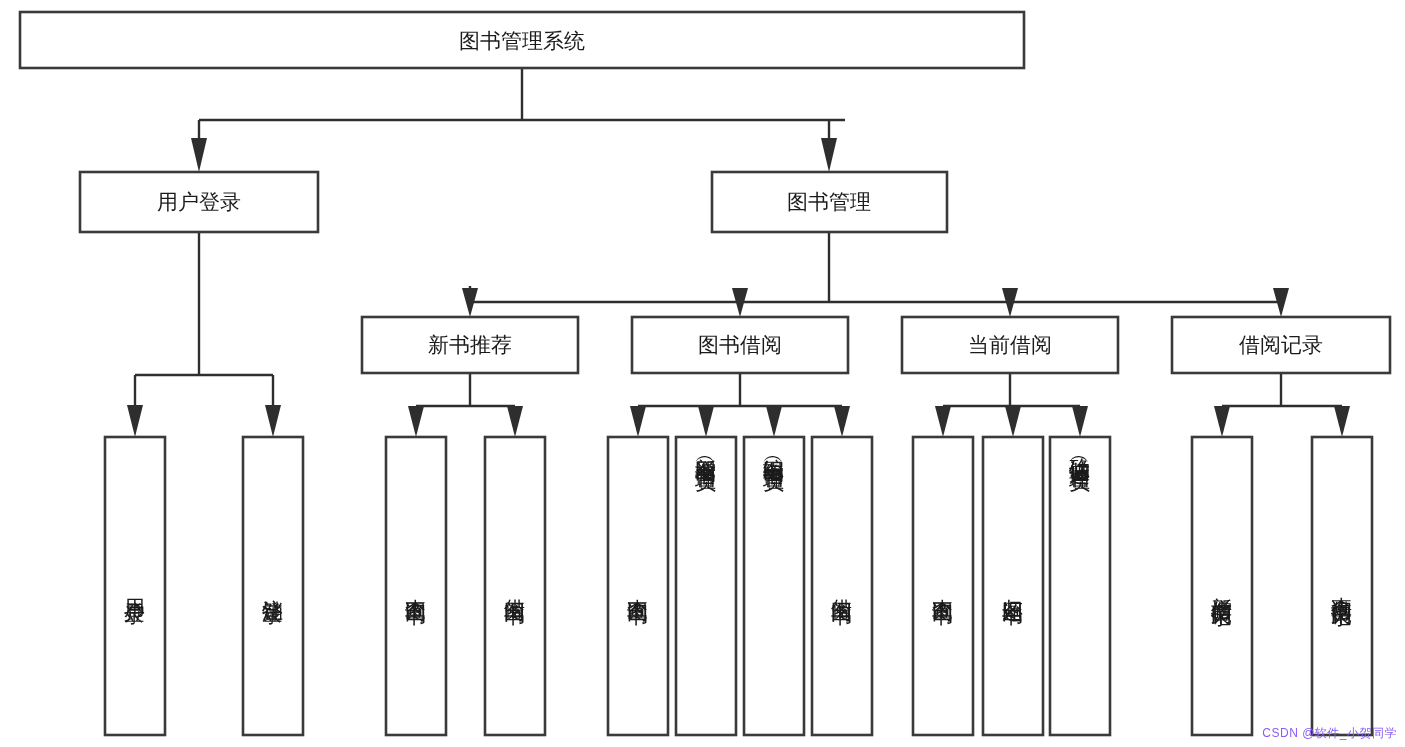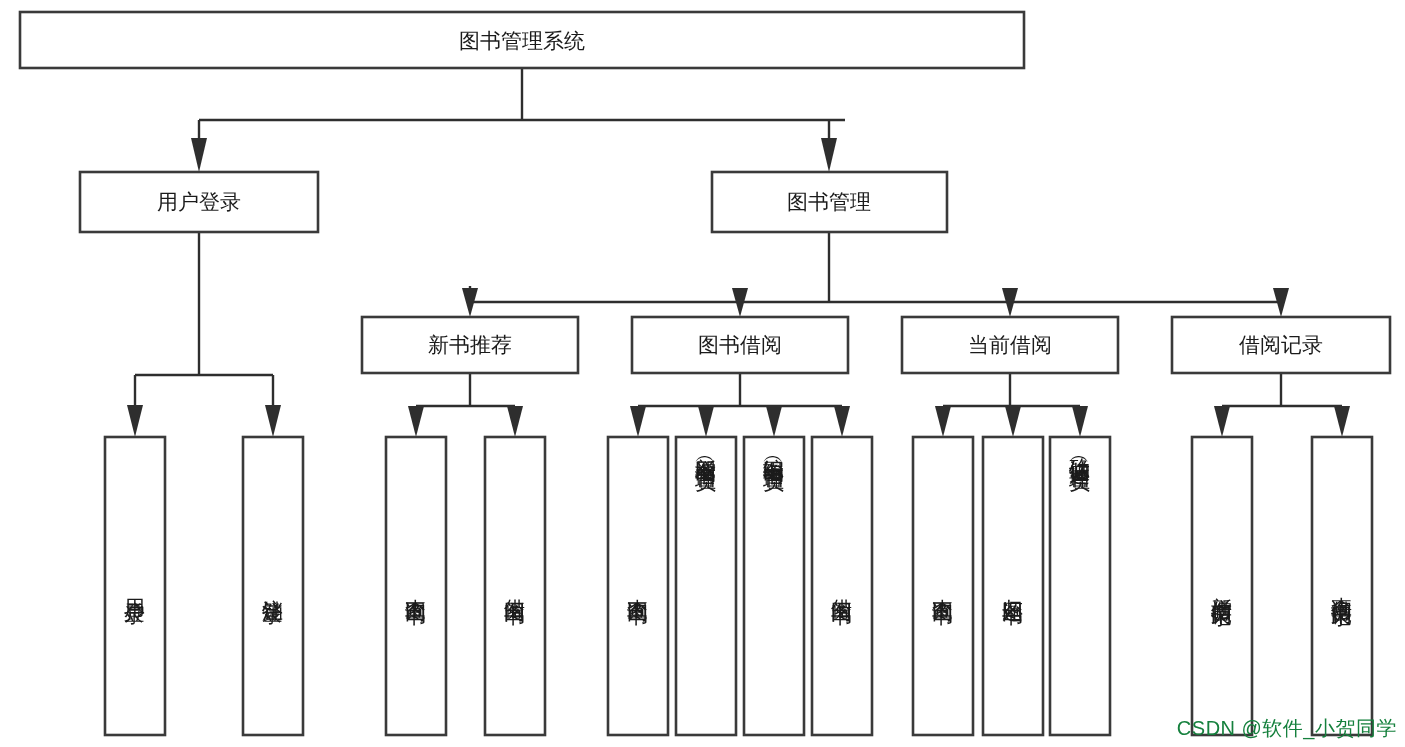--- a/index.html
+++ b/index.html
@@ -66,22 +66,22 @@
     line-height: 1;
     white-space: nowrap;
     font-size: 21px;
     color: #1b1b1b;
     font-family: "Liberation Sans", "DejaVu Sans", sans-serif;
   }
   #watermark {
     position: absolute;
     right: 8px;
     bottom: 5px;
-    font-size: 20px;
-    color: #15803d;
+    font-size: 12px;
+    color: #8b5cf6;
     font-family: "Liberation Sans", "DejaVu Sans", sans-serif;
     letter-spacing: 0.5px;
     white-space: nowrap;
   }
 </style>
 </head>
 <body>
 
 <div id="diagram-root">
 

